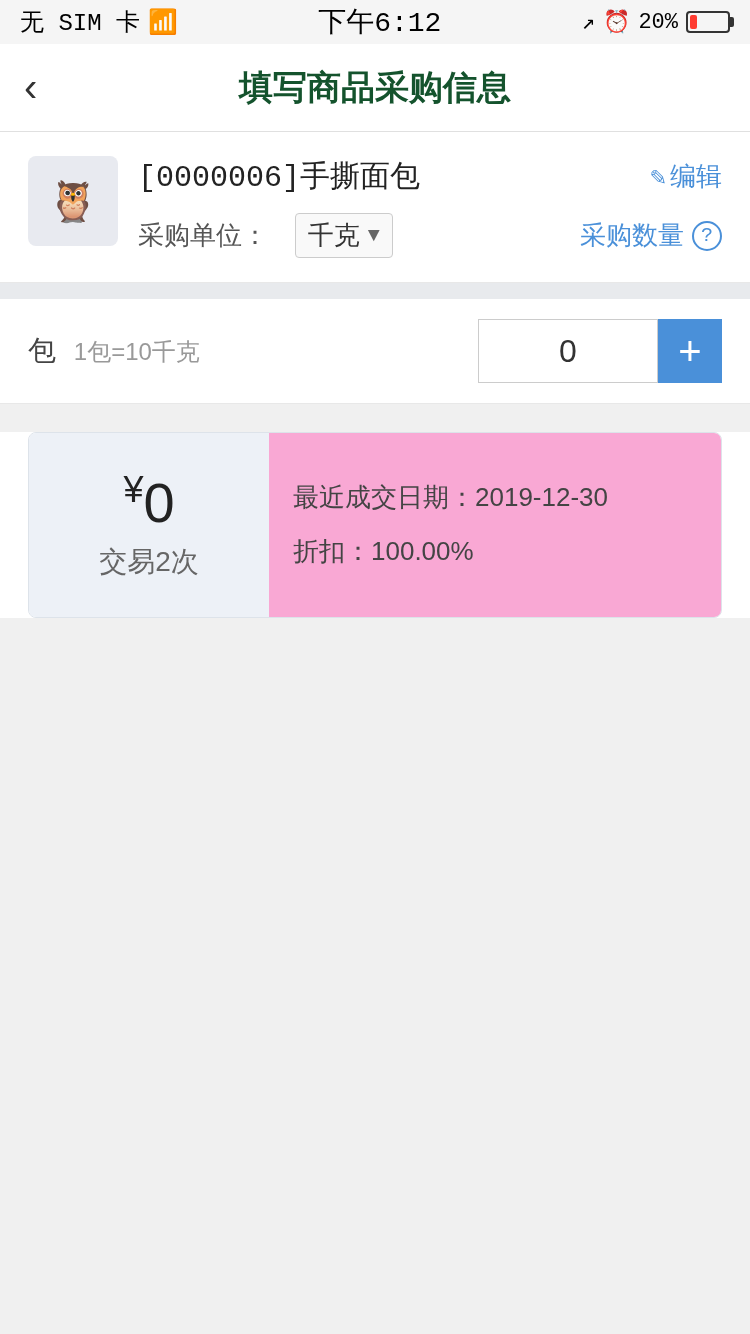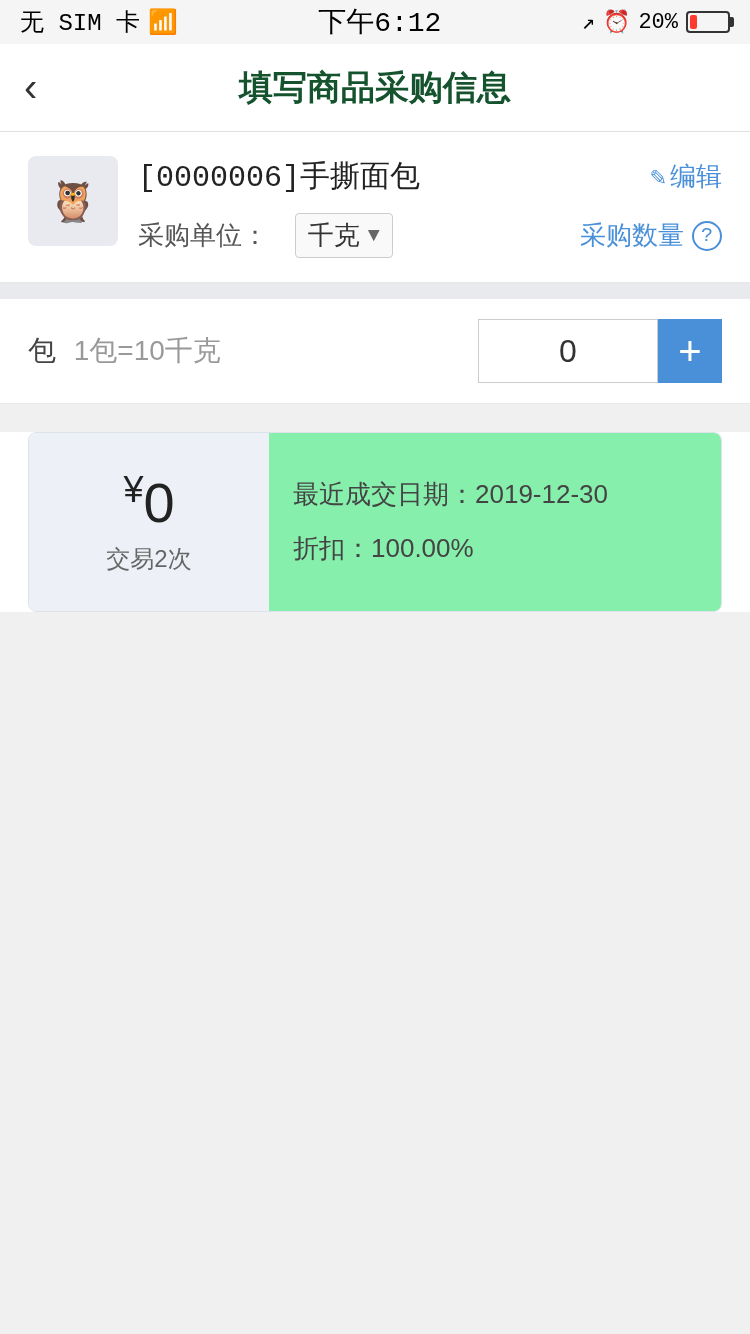--- a/index.html
+++ b/index.html
@@ -202,21 +202,21 @@
       align-items: center;
       justify-content: space-between;
       border-bottom: 1px solid #e8e8e8;
     }
     .quantity-label {
       font-size: 28px;
       color: #444;
       font-weight: 500;
     }
     .quantity-sublabel {
-      font-size: 28px;
+      font-size: 24px;
       color: #999;
       margin-left: 10px;
     }
     .quantity-input-group {
       display: flex;
       align-items: center;
     }
     .quantity-input {
       width: 180px;
       height: 64px;
@@ -305,32 +305,32 @@
     .history-price {
       font-size: 56px;
       color: #222;
       font-weight: 300;
     }
     .history-price-symbol {
       font-size: 36px;
       vertical-align: super;
     }
     .history-count {
-      font-size: 24px;
+      font-size: 28px;
       color: #666;
       margin-top: 8px;
     }
     .history-right {
       flex: 1;
       padding: 28px 24px;
       display: flex;
       flex-direction: column;
       justify-content: center;
       gap: 12px;
-      background: #86efac;
+      background: #f9a8d4;
     }
     .history-detail-row {
       font-size: 26px;
       color: #444;
       line-height: 1.6;
     }
 
     
     .bottom-area {
       background: #f0f0f0;

